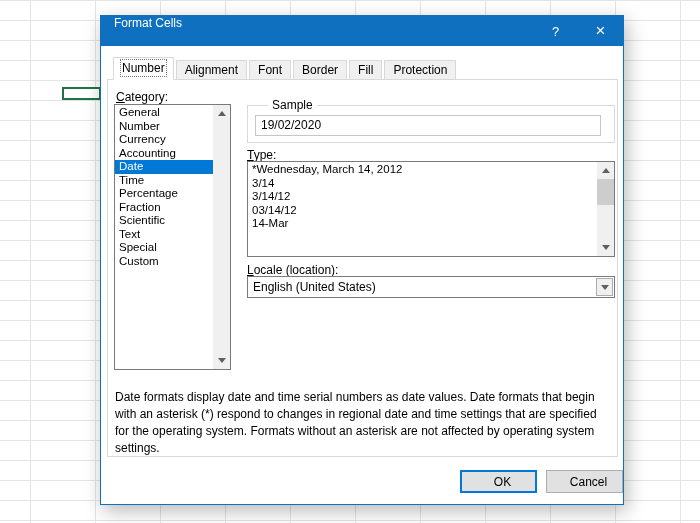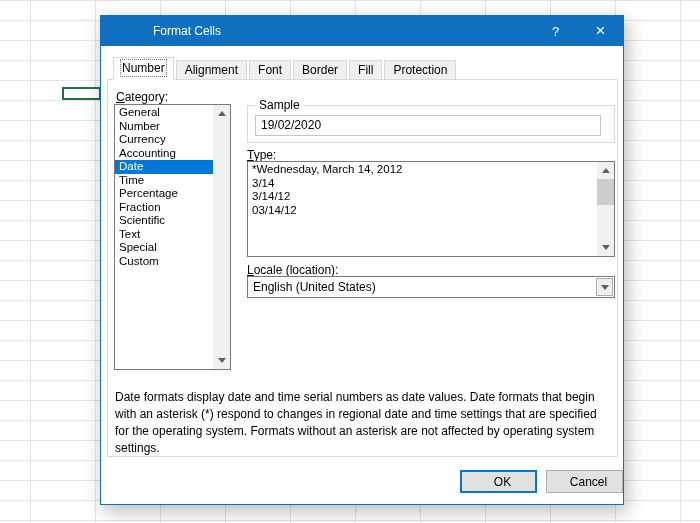--- a/index.html
+++ b/index.html
@@ -26,21 +26,21 @@
 
   
   .dialog {
     position:absolute; left:100px; top:15px; width:524px; height:490px;
     background:#fff; border:1px solid var(--titlebar,#1070c0);
     box-shadow:3px 6px 18px rgba(0,0,0,.28);
   }
   .titlebar {
     position:absolute; left:0; top:0; right:0; height:30px;
     background:var(--titlebar,#1070c0); color:#fff;
-    display:flex; align-items:center;padding-left:39px;
+    display:flex; align-items:flex-start;
   }
   .titlebar .title { padding-left:13px; font-size:12px; }
   .tb-buttons { margin-left:auto; display:flex; height:30px; }
   .tb-btn {
     width:45px; height:30px; display:flex; align-items:center; justify-content:center;
     color:#fff; cursor:default;
   }
   .tb-btn.help { font-size:13px; }
   .tb-btn.close { font-size:17px; }
 
@@ -89,21 +89,21 @@
   .sb-btn.up { top:0; } .sb-btn.down { bottom:0; }
   .sb-thumb { position:absolute; left:0; width:17px; background:#cdcdcd; }
   .arr-up { width:0; height:0; border-left:4px solid transparent; border-right:4px solid transparent; border-bottom:5px solid #606060; }
   .arr-down { width:0; height:0; border-left:4px solid transparent; border-right:4px solid transparent; border-top:5px solid #606060; }
 
   
   .groupbox {
     position:absolute; border:1px solid #d9d9d9; background:#fff;
   }
   .groupbox .gb-label {
-    position:absolute; top:-8px; left:7px; background:#fff; padding:0 4px; font-size:12px;
+    position:absolute; top:-8px; left:20px; background:#fff; padding:0 4px; font-size:12px;
   }
   .sample-box {
     position:absolute; left:7px; right:13px; top:9px; height:21px;
     border:1px solid #c6c6c6; line-height:19px; padding-left:5px; font-size:12px;
   }
 
   
   .combo {
     position:absolute; border:1px solid #7a7a7a; background:#fff; height:22px;
   }
@@ -193,20 +193,21 @@
     </div>
 
     <div class="fld-label" style="left:139px; top:68px;"><u>T</u>ype:</div>
 
     <div class="listbox" style="left:139px; top:81px; width:368px; height:96px;">
       <div class="lb-items">
           <div class="lb-item">*Wednesday, March 14, 2012</div>
           <div class="lb-item">3/14</div>
           <div class="lb-item">3/14/12</div>
           <div class="lb-item">03/14/12</div>
+          <div class="lb-item">14-Mar</div>
         </div>
       <div class="scrollbar">
         <div class="sb-btn up">
             <span class="arr-up"></span>
           </div>
         <div class="sb-thumb" style="top:17px; height:26px;"></div>
         <div class="sb-btn down">
             <span class="arr-down"></span>
           </div>
       </div>

